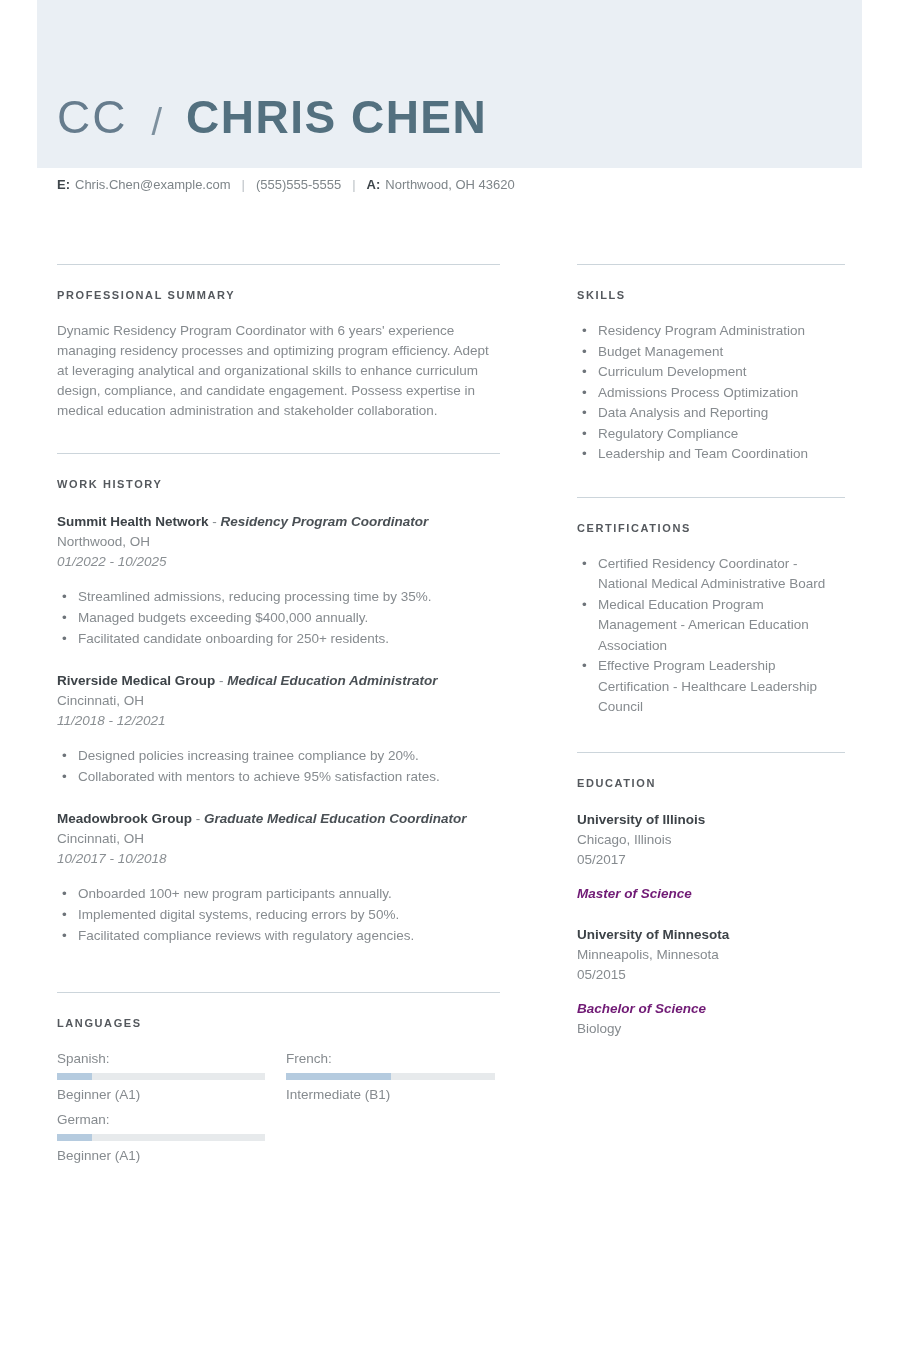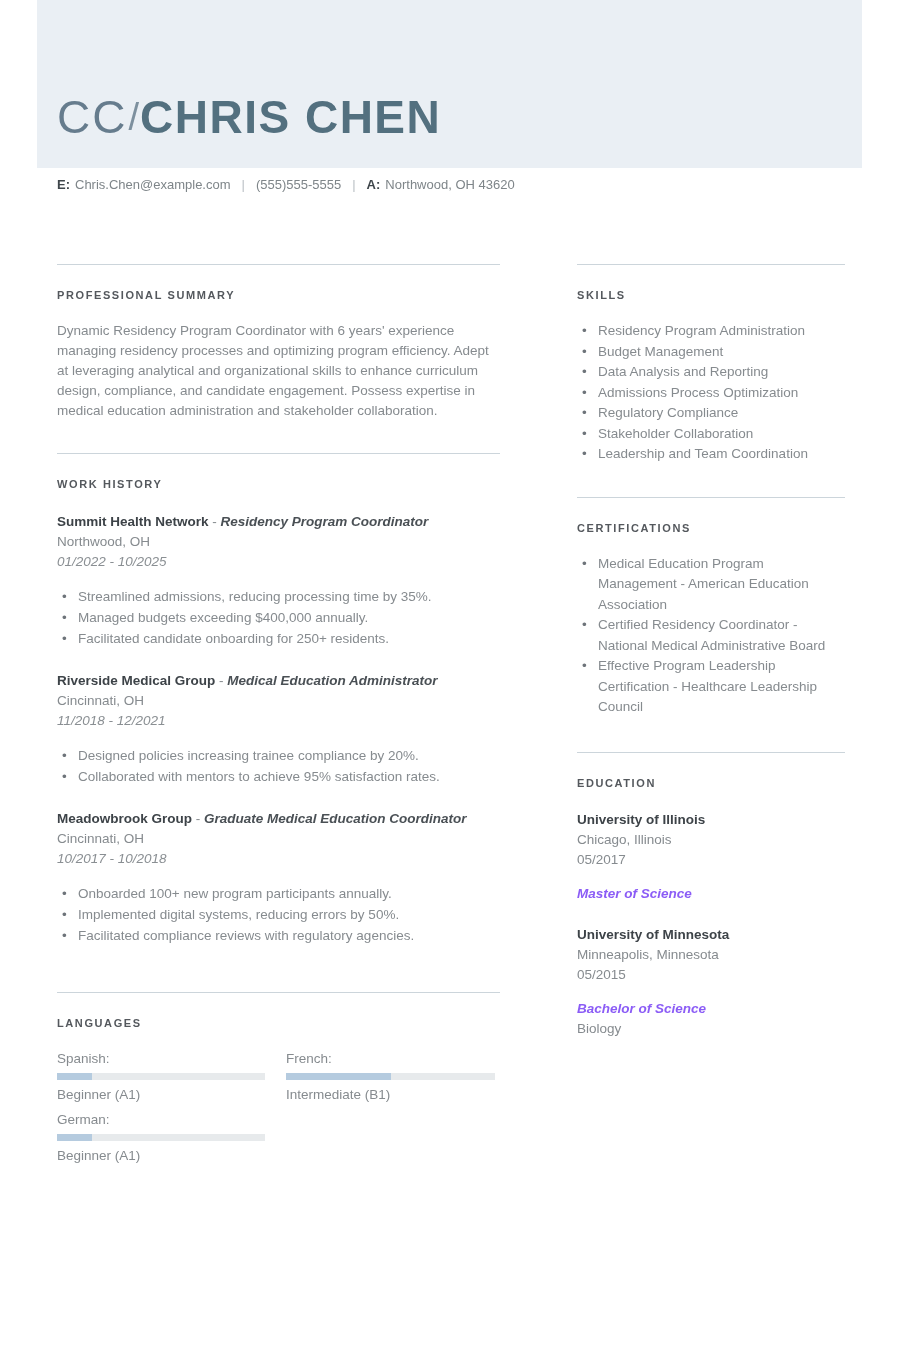--- a/index.html
+++ b/index.html
@@ -2,21 +2,21 @@
 <html><head>
 <meta charset="utf-8">
 <style>
   * { box-sizing: border-box; }
   html,body { margin:0; padding:0; }
   body {
     width:900px; height:1350px; background:#ffffff; position:relative;
     font-family:"Liberation Sans", sans-serif; overflow:hidden;
   }
   .band { position:absolute; left:37px; top:0; width:825px; height:168px; background:#eaeff4; }
-  .name-row { position:absolute; left:57px; top:90px; display:flex; align-items:center; gap:1px; white-space:nowrap; }
+  .name-row { position:absolute; left:57px; top:90px; display:flex; align-items:flex-end; gap:24px; white-space:nowrap; }
   .monogram { font-size:46px; color:#667c8d; letter-spacing:2px; }
   .slash { font-size:38px; color:#7d909e; }
   .fullname { font-size:46px; font-weight:bold; color:#53707f; letter-spacing:1.5px; }
 
   .contact { position:absolute; left:57px; top:177px; font-size:13px; color:#7e8589; display:flex; gap:11px; align-items:center; white-space:nowrap; }
   .contact .lbl { color:#3f464b; font-weight:bold; }
   .contact .sep { color:#b9bfc4; }
   .contact .pair { display:flex; gap:5px; }
 
   .columns { position:absolute; left:57px; top:264px; display:flex; }
@@ -52,21 +52,21 @@
   .lang-grid { display:grid; grid-template-columns:208px 209px; column-gap:21px; row-gap:10px; margin-top:22px; }
   .lang-name { font-size:13.5px; color:#868b8f; margin-bottom:7px; }
   .lang-track { height:7px; background:#e7eaec; width:100%; }
   .lang-fill { height:7px; background:#b5cbdf; width:0; }
   .lang-level { font-size:13.5px; color:#868b8f; margin-top:7px; }
 
   .school { margin-top:21px; }
   .inst { font-weight:bold; color:#3d4348; font-size:13.5px; line-height:20px; }
   .school-meta { font-size:13.5px; line-height:20px; color:#868b8f; }
   .degree-block { margin-top:14px; }
-  .degree { font-weight:bold; font-style:italic; color:#8b5cf6; font-size:13.5px; line-height:20px; }
+  .degree { font-weight:bold; font-style:italic; color:#701a75; font-size:13.5px; line-height:20px; }
   .field { font-size:13.5px; line-height:20px; color:#868b8f; }
 </style>
 </head>
 <body>
 
 <div class="band"></div>
 
 <div class="name-row">
   <span class="monogram">CC</span>
   <span class="slash">/</span>
@@ -168,32 +168,32 @@
       </div>
     </div>
   </div>
 
   <div class="col-right">
     <hr class="divider">
     <h2 class="sec-title">SKILLS</h2>
     <ul class="bullets">
       <li>Residency Program Administration</li>
       <li>Budget Management</li>
+      <li>Curriculum Development</li>
+      <li>Admissions Process Optimization</li>
       <li>Data Analysis and Reporting</li>
-      <li>Admissions Process Optimization</li>
       <li>Regulatory Compliance</li>
-      <li>Stakeholder Collaboration</li>
       <li>Leadership and Team Coordination</li>
     </ul>
 
     <hr class="divider div-after-skills">
     <h2 class="sec-title">CERTIFICATIONS</h2>
     <ul class="bullets">
+      <li>Certified Residency Coordinator - National Medical Administrative Board</li>
       <li>Medical Education Program Management - American Education Association</li>
-      <li>Certified Residency Coordinator - National Medical Administrative Board</li>
       <li>Effective Program Leadership Certification - Healthcare Leadership Council</li>
     </ul>
 
     <hr class="divider div-after-certs">
     <h2 class="sec-title">EDUCATION</h2>
 
     <div class="school">
       <div class="inst">University of Illinois</div>
       <div class="school-meta">Chicago, Illinois</div>
       <div class="school-meta">05/2017</div>

